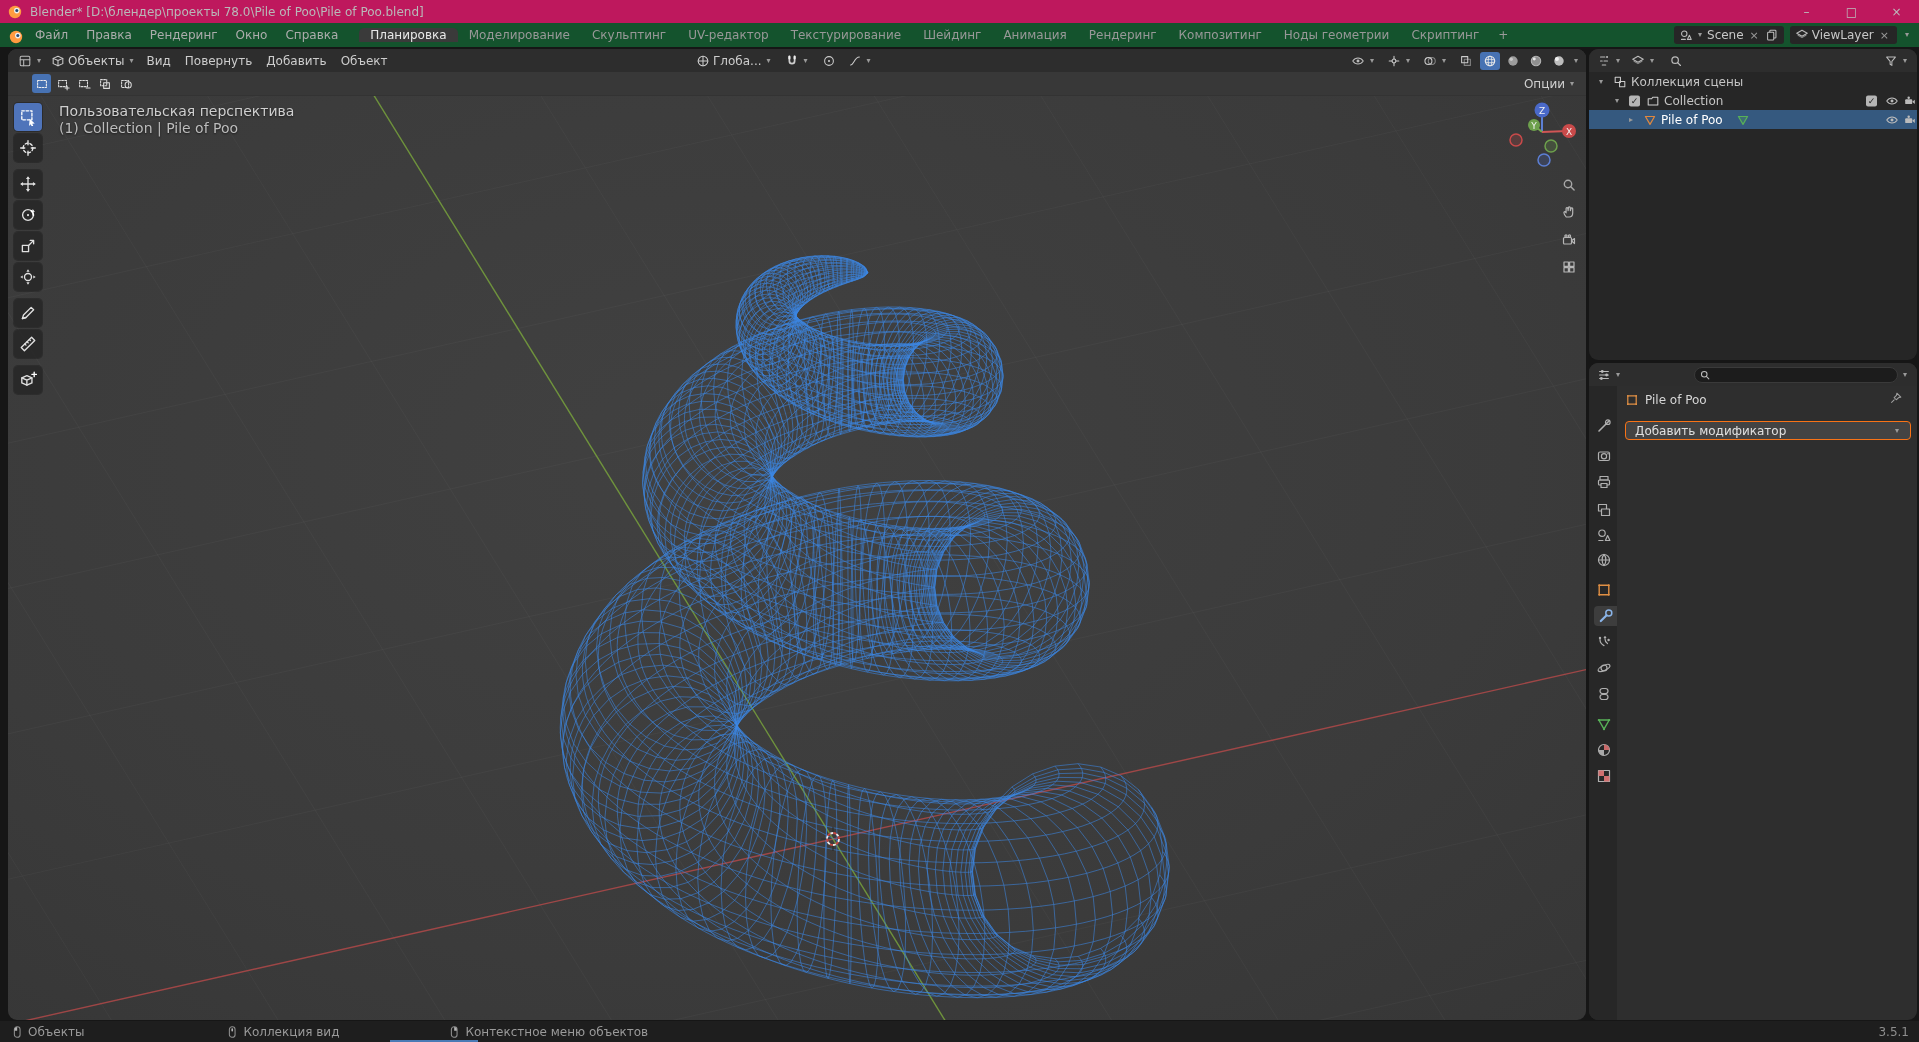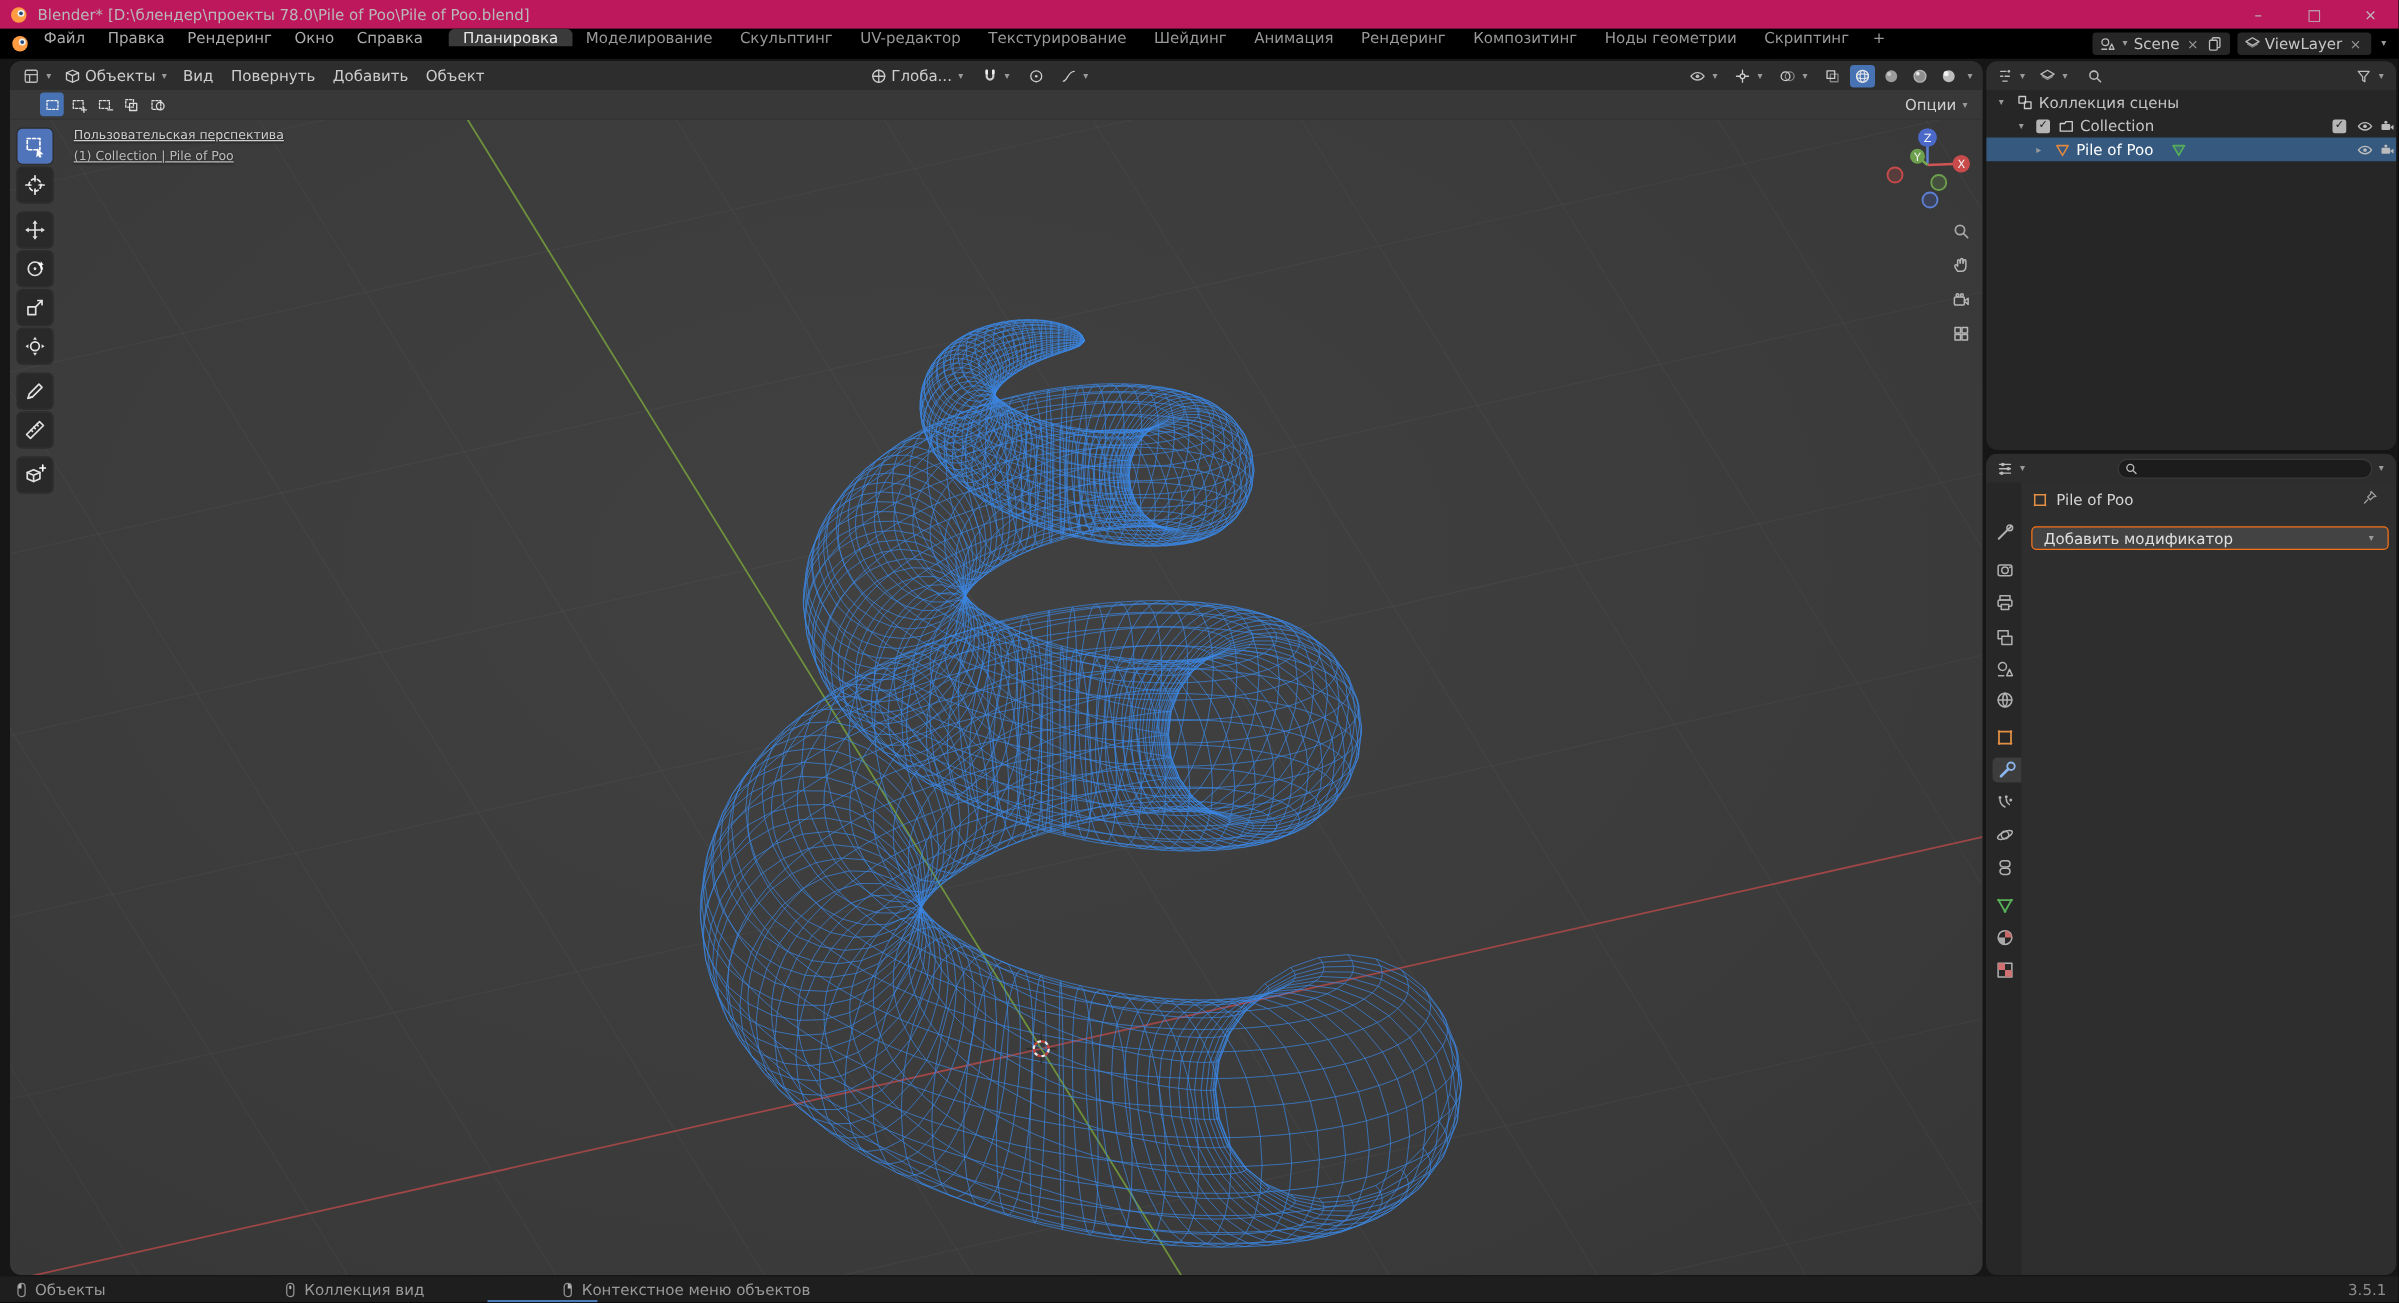--- a/index.html
+++ b/index.html
@@ -13,21 +13,21 @@
   .chev{font-size:8px;color:#9a9a9a;margin:0 2px;line-height:1;}
   .xbtn{color:#9a9a9a;font-size:11px;margin:0 3px;line-height:1;}
 
   
   .titlebar{position:absolute;left:0;top:0;right:0;height:23px;background:#be185d;display:flex;align-items:center;}
   .tb-title{color:#b9b9b9;margin-left:7px;font-size:12px;}
   .win-btns{margin-left:auto;display:flex;height:100%;}
   .win-btn{width:45px;display:flex;align-items:center;justify-content:center;color:#bdbdbd;font-size:12px;}
 
   
-  .topbar{position:absolute;left:0;top:23px;right:0;height:24px;background:#000000;display:flex;align-items:flex-start;}
+  .topbar{position:absolute;left:0;top:23px;right:0;height:24px;background:#14532d;display:flex;align-items:center;}
   .menu-item{padding:0 9px;display:flex;align-items:center;color:#acacac;}
   .tabs{display:flex;margin-left:12px;}
   .tab{padding:0 11px;display:flex;align-items:center;color:#989898;border-radius:5px 5px 0 0;}
   .tab.active{background:#3a3a3a;color:#e8e8e8;}
   .tab-plus{padding:0 8px;display:flex;align-items:center;color:#9a9a9a;}
   .tb-right{position:absolute;right:8px;top:0;height:24px;display:flex;align-items:center;gap:6px;}
   .widget{display:flex;align-items:center;background:#262626;border-radius:3px;padding:2px 5px;gap:3px;color:#c7c7c7;}
 
   
   .viewport{position:absolute;left:8px;top:49px;width:1578px;height:971px;border-radius:9px;overflow:hidden;
@@ -39,21 +39,21 @@
   .vp-mid{position:absolute;left:684px;top:0;height:23px;display:flex;align-items:center;gap:4px;}
   .vp-hdr-right{margin-left:auto;display:flex;align-items:center;gap:3px;}
   .shade-btn{width:20px;height:18px;display:flex;align-items:center;justify-content:center;border-radius:3px;}
   .shade-btn.active{background:#4772b3;}
   .vp-toolrow{position:absolute;left:0;top:23px;right:0;height:24px;background:#383838;display:flex;align-items:center;
               padding:0 10px;z-index:8;border-bottom:1px solid #333;}
   .mode-ic{width:19px;height:19px;display:flex;align-items:center;justify-content:center;border-radius:3px;margin-right:2px;}
   .mode-ic.active{background:#4772b3;}
   .vp-options{margin-left:auto;display:flex;align-items:center;color:#d0d0d0;gap:3px;}
   #vp-canvas{position:absolute;left:0;top:47px;}
-  .vp-text{position:absolute;left:51px;color:#cfcfcf;z-index:6;text-shadow:0 1px 2px rgba(0,0,0,.55);font-size:10px;text-decoration:underline;}
+  .vp-text{position:absolute;left:51px;color:#cfcfcf;z-index:6;text-shadow:0 1px 2px rgba(0,0,0,.55);font-size:14px;}
   .toolbar{position:absolute;left:6px;top:51px;z-index:7;display:flex;flex-direction:column;}
   .tool-btn{width:28px;height:28px;border-radius:4px;background:rgba(40,40,40,.92);display:flex;align-items:center;
             justify-content:center;margin-top:3px;box-shadow:0 0 0 1px rgba(0,0,0,.25);}
   .tool-btn.sep{margin-top:8px;}
   .tool-btn.active{background:#4f74ba;}
   .gizmo{position:absolute;left:1494px;top:43px;width:80px;height:80px;z-index:7;}
   .gizmo text{font-family:"DejaVu Sans",sans-serif;font-size:9px;fill:#f2f2f2;text-anchor:middle;}
   .vp-sidebtn{position:absolute;left:1549px;width:24px;height:24px;z-index:7;display:flex;align-items:center;justify-content:center;opacity:.85;}
 
   

